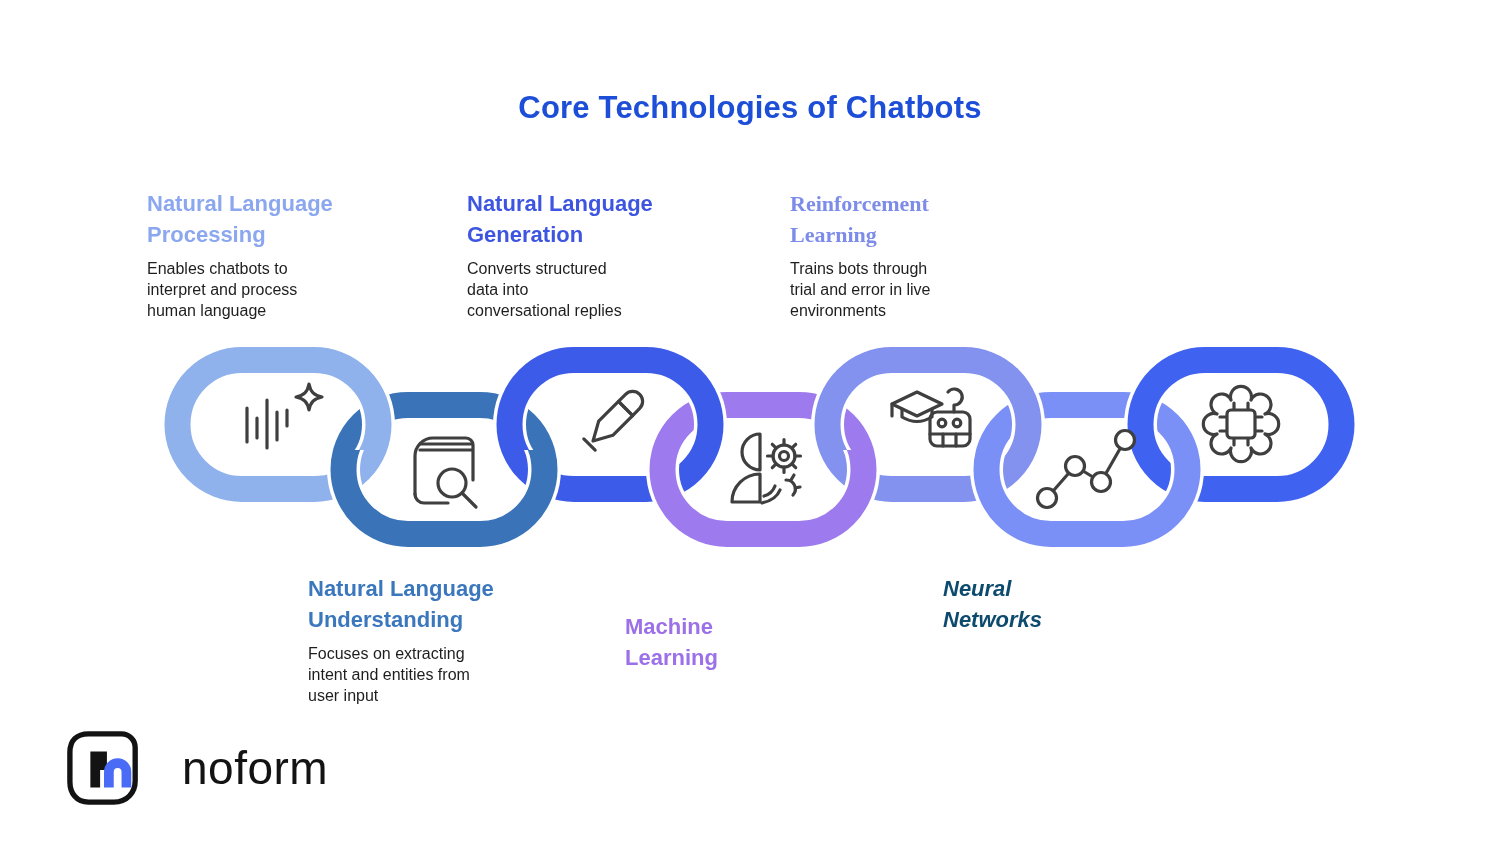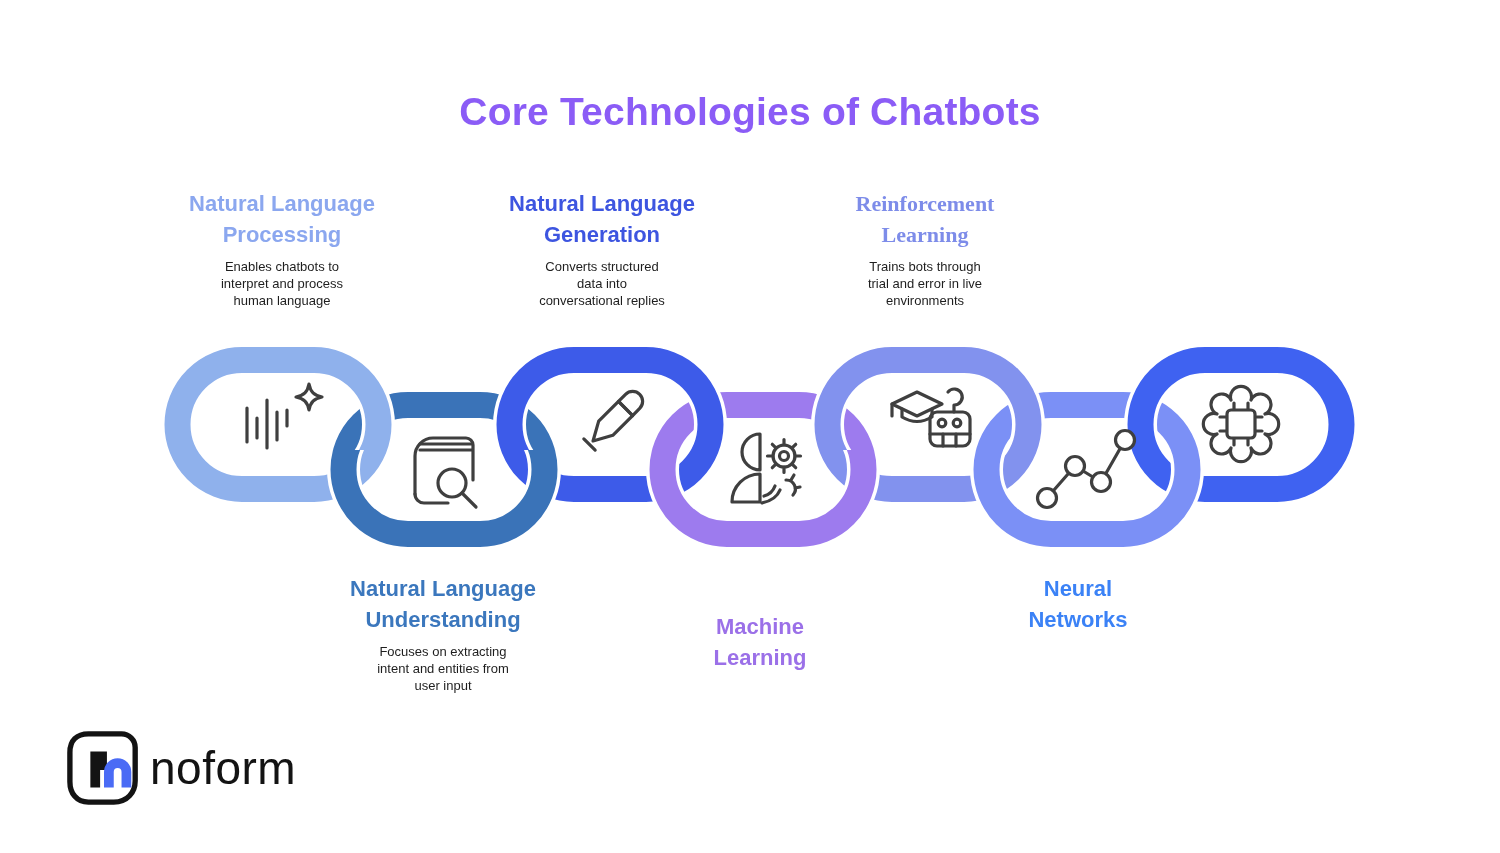--- a/index.html
+++ b/index.html
@@ -7,43 +7,43 @@
     position:relative;
     width:1500px;height:853px;
     background:#ffffff;
     border-radius:26px;
     overflow:hidden;
     font-family:"Liberation Sans","DejaVu Sans",sans-serif;
   }
   .main-title{
     position:absolute;top:90px;left:0;width:100%;
     text-align:center;
-    font-size:39px;font-weight:600;color:#8b5cf6;
+    font-size:31px;font-weight:600;color:#1d4ed8;
     letter-spacing:.2px;
   }
   .label-block{
-    position:absolute;width:270px;text-align:center;
+    position:absolute;width:270px;text-align:left;
   }
   .item-title{
     font-size:22px;font-weight:700;line-height:1.42;
     white-space:pre-line;
   }
   .item-desc{
     margin-top:9px;
-    font-size:13px;font-weight:400;line-height:1.3;
+    font-size:16px;font-weight:400;line-height:1.3;
     color:#1e1e1e;white-space:pre-line;
   }
   .chain{position:absolute;left:0;top:0;}
   .ring{fill:none;stroke-width:26;}
   .halo{fill:none;stroke:#ffffff;stroke-width:33;}
   .icon{stroke:#3f3f3f;stroke-width:3.2;fill:none;stroke-linecap:round;stroke-linejoin:round;}
   .icon .mask{fill:#ffffff;}
   .logo{
     position:absolute;left:66px;top:728px;height:80px;
-    display:flex;align-items:center;gap:8px;
+    display:flex;align-items:center;gap:40px;
   }
   .logo-text{
     font-size:46px;font-weight:500;color:#131313;letter-spacing:.5px;
   }
 </style>
 </head>
 <body>
 
 <div class="canvas">
 
@@ -76,21 +76,21 @@
 Understanding</div>
     <div class="item-desc">Focuses on extracting
 intent and entities from
 user input</div>
   </div>
   <div class="label-block" style="left:625px;top:573px">
     <div class="item-title" style="color: rgb(155, 112, 232); margin-top: 38px;">Machine
 Learning</div>
   </div>
   <div class="label-block" style="left:943px;top:573px">
-    <div class="item-title" style="color: #3b82f6;">Neural
+    <div class="item-title" style="color: #0c4a6e; font-style: italic;">Neural
 Networks</div>
   </div>
 
   <svg class="chain" width="1500" height="853" viewBox="0 0 1500 853">
     <defs>
       <clipPath id="clip-lower">
           <rect x="0" y="450" width="1500" height="403"></rect>
         </clipPath>
     </defs>
 

